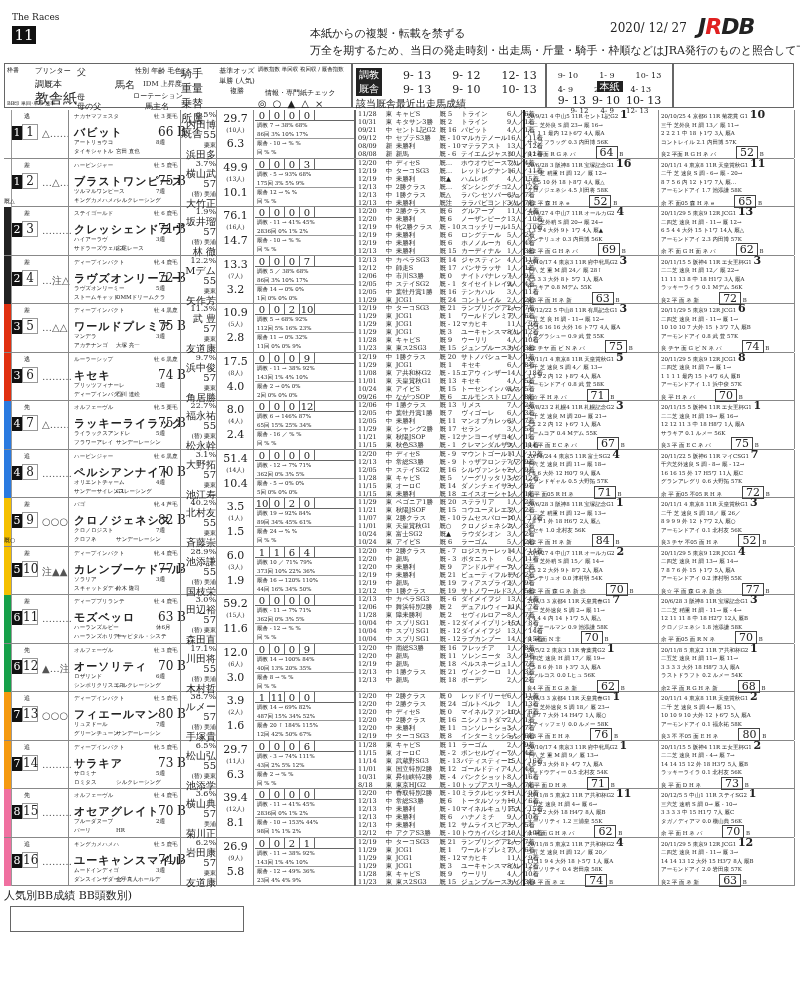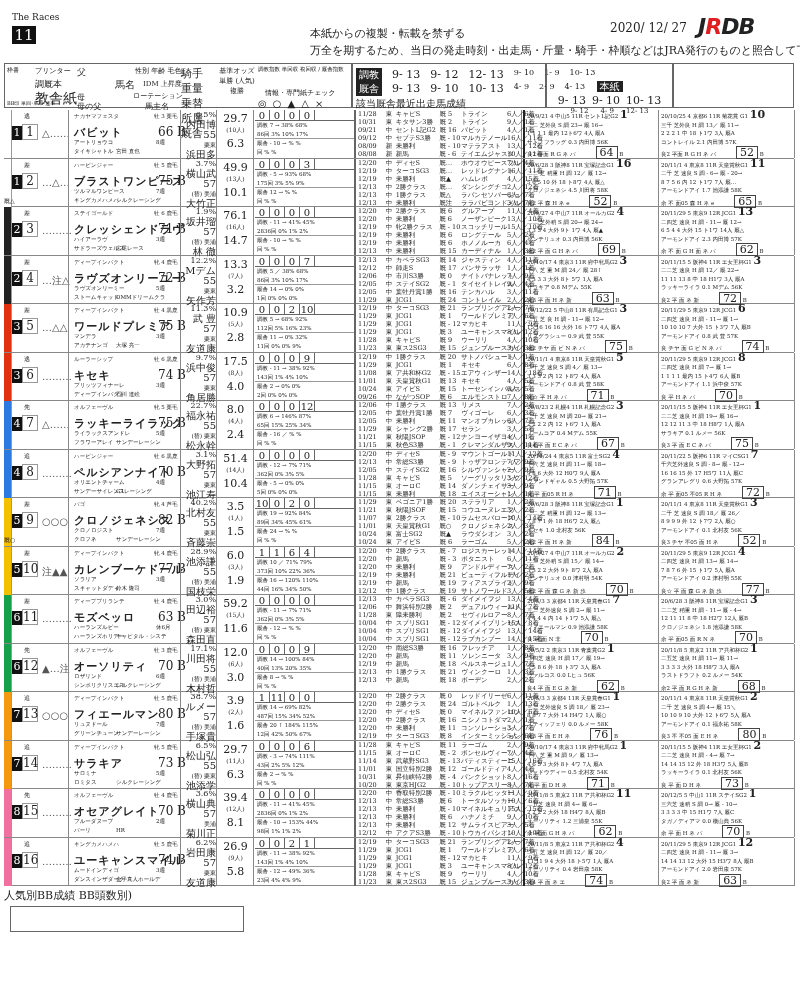--- a/index.html
+++ b/index.html
@@ -11,21 +11,21 @@
 .rno{left:12px;top:26px;width:24px;height:18px;background:#111;color:#fff;font-size:15px;text-align:center;line-height:18px}
 .rinfo{left:40px;top:26px;font-size:14px}
 .rtime{left:4px;top:44px;font-size:13px}
 .notice1{left:310px;top:26px;font-size:11px}
 .notice2{left:310px;top:43px;font-size:11px}
 .date{left:610px;top:21px;font-size:12px}
 .logo{left:698px;top:14px;font-size:22px;font-style:italic;font-weight:900;font-family:"DejaVu Sans",sans-serif;letter-spacing:-1px}
 .logo .r{color:#e02020}
 .hbox{position:absolute;top:63px;height:45px;border:1px solid #666;font-size:7px}
 .hbox div{position:absolute;white-space:nowrap}
-.tr-row{position:absolute;font-size:11px;display:flex;gap:10px;align-items:flex-start}
+.tr-row{position:absolute;font-size:11px;display:flex;gap:21px;align-items:center}
 .blk{background:#222;color:#fff;padding:0 3px;font-size:10px}
 .sm{font-size:8px}
 .honshi{position:absolute;left:546px;top:63px;width:127px;height:45px;border:1px solid #666;text-align:center;font-size:11px}
 .rows{position:absolute;left:4px;top:110px;width:790px}
 .row{position:relative;height:48.5px;border-bottom:1px solid #888}
 .row .c{position:absolute;white-space:nowrap}
 .bar{left:0;top:0;width:8px;height:48px}
 .waku{left:8px;top:16px;width:10px;height:14px;color:#fff;background:#111;font-size:11px;text-align:center;line-height:14px}
 .uma{left:18px;top:14px;width:16px;font-size:12px;text-align:center;border:1px solid #999;background:#fff}
 .marks{left:38px;top:18px;font-size:10px;color:#555}
@@ -1570,21 +1570,21 @@
         </div>
         <div class="ln">
           <span>10/31</span>
           <span>東</span>
           <span>昇仙峡特2勝</span>
           <span>厩 - 4</span>
           <span>パンクショット</span>
           <span>8人／16着</span>
         </div>
         <div class="ln">
-          <span>10/20</span>
+          <span>8/18</span>
           <span>東</span>
           <span>東京HJG2</span>
           <span>厩 - 10</span>
           <span>トップアスリート</span>
           <span>8人／7着</span>
         </div>
       </div>
       <div class="pr pr1">
       <div><span>20/10/17 4 東京3 11R 府中牝馬G2</span> <span class="big">1</span></div>
       <div>千八 芝 重 M 調 9／ 厩 13→</div>

